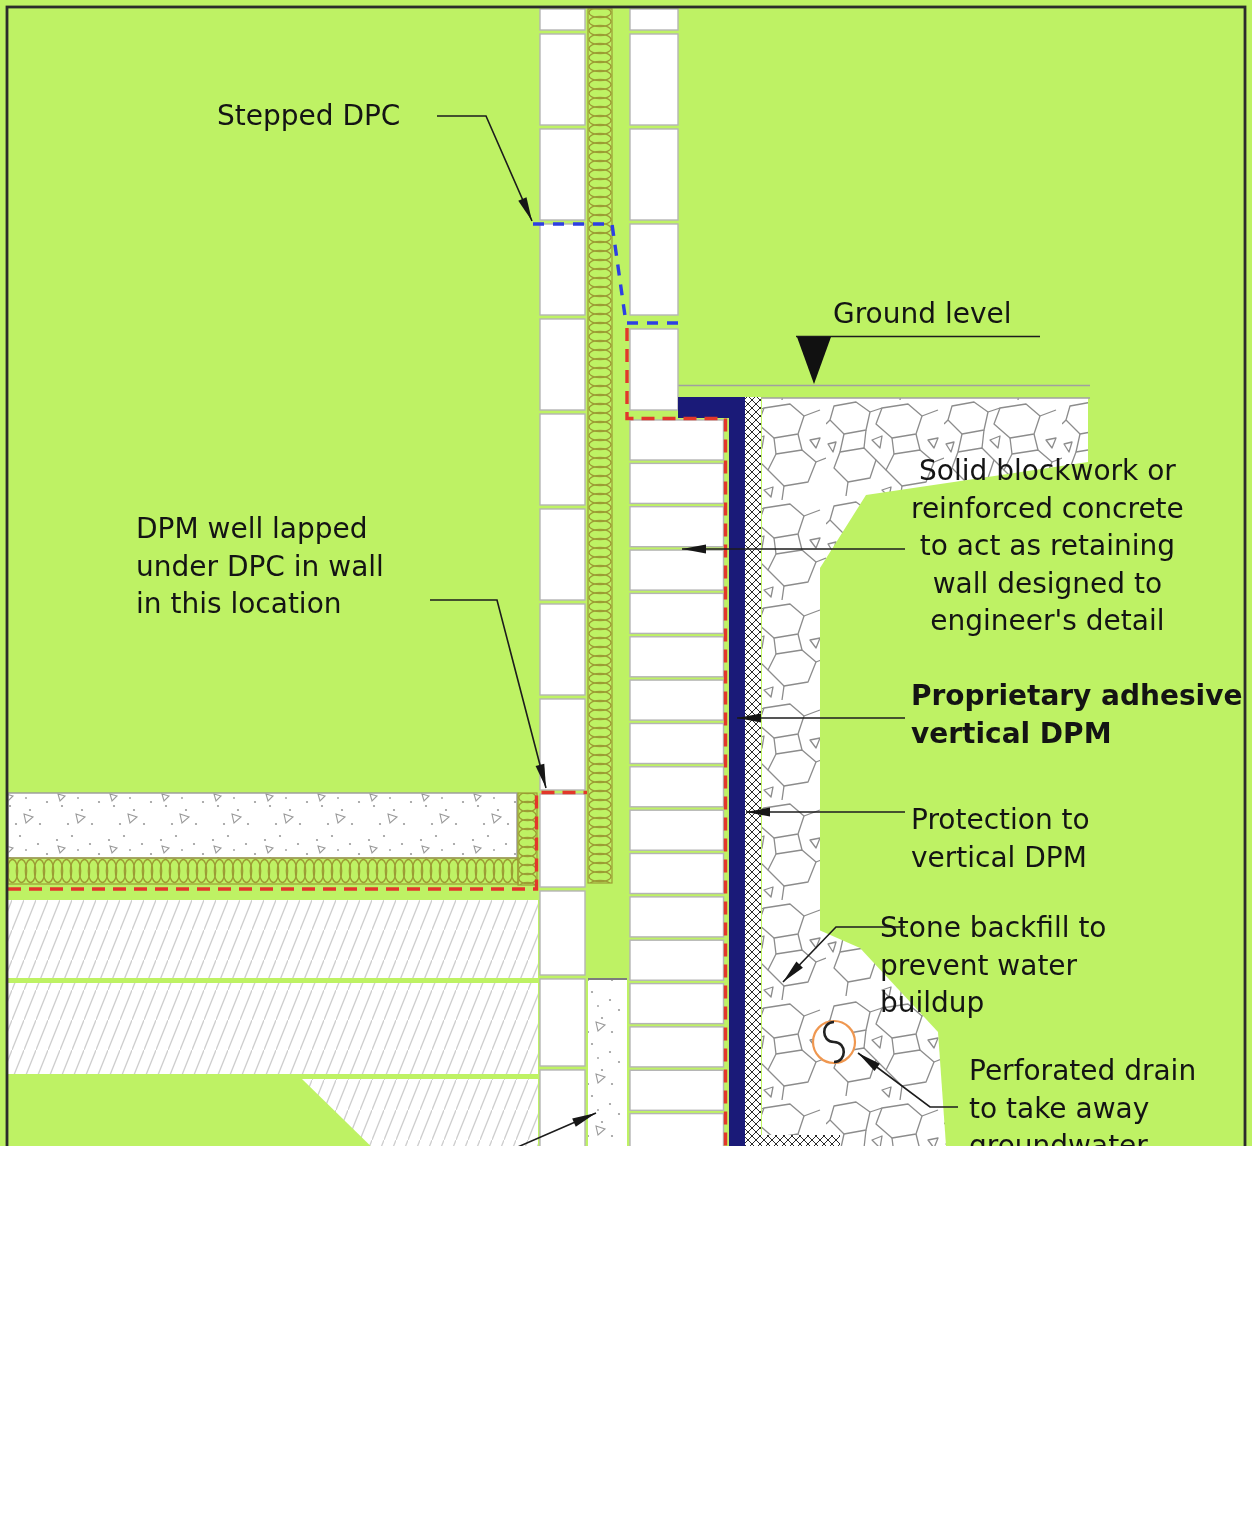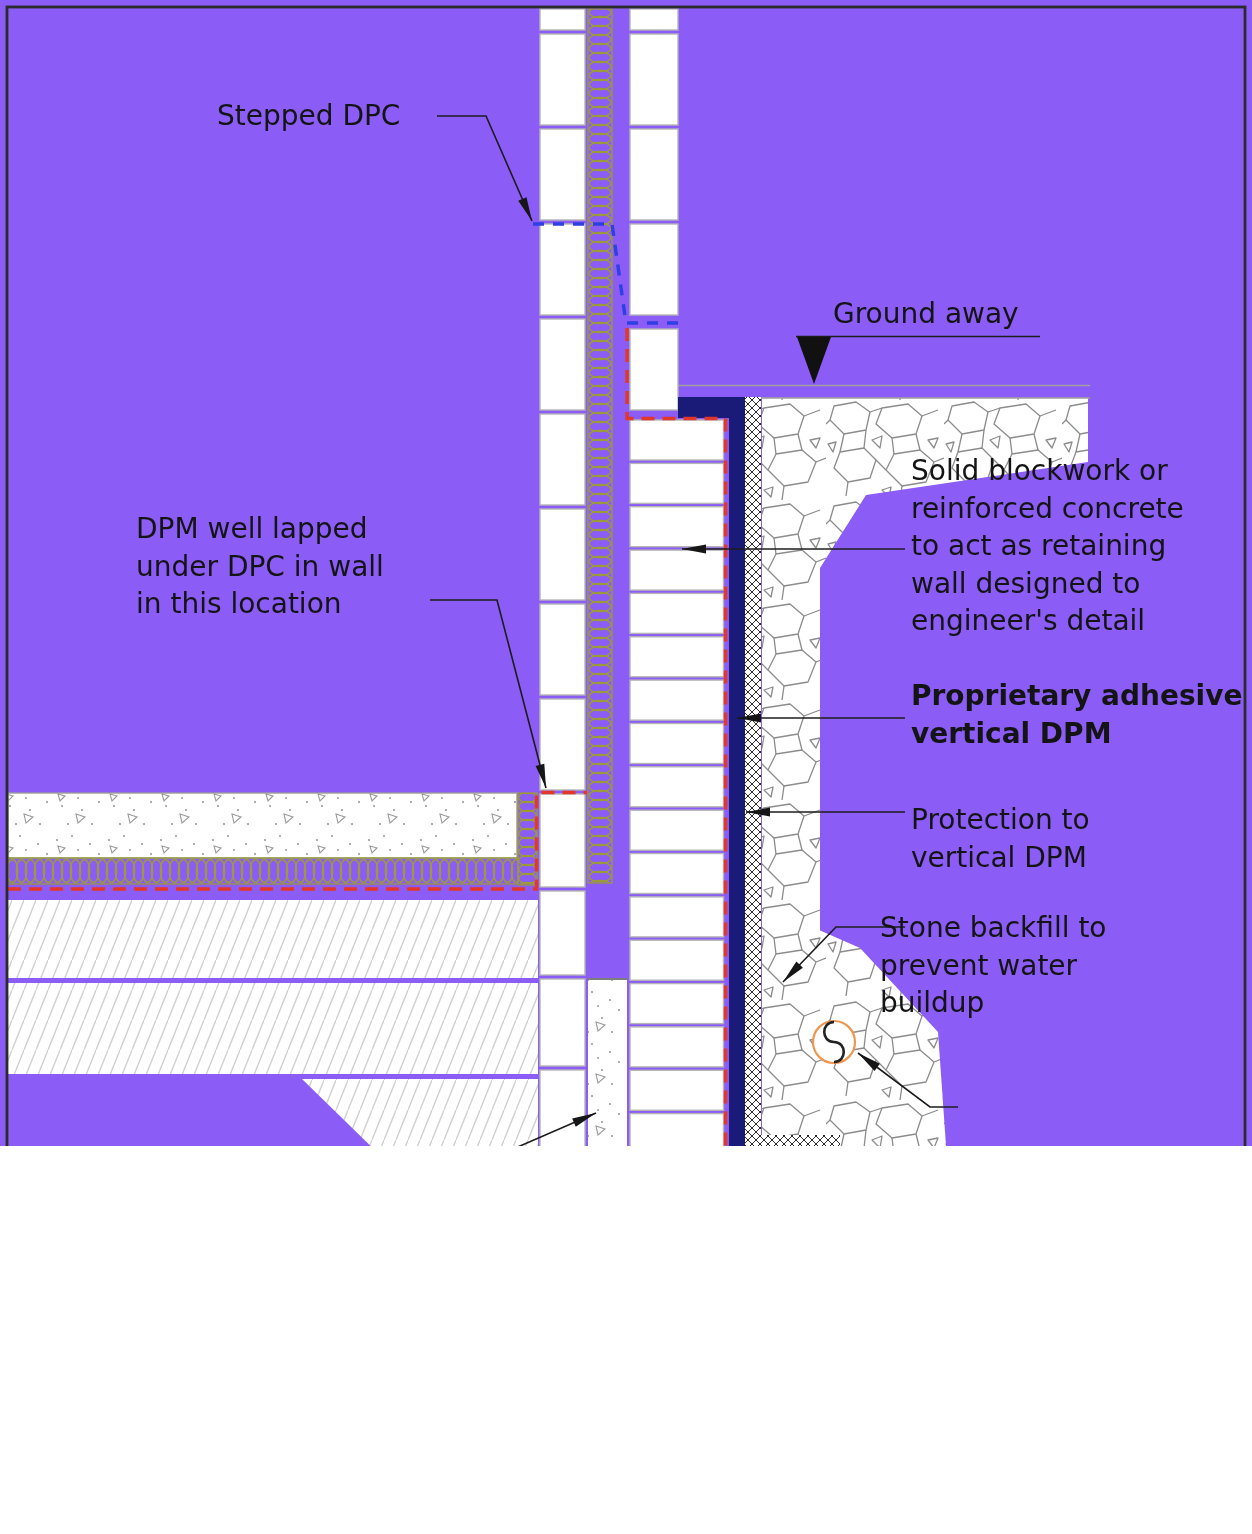--- a/index.html
+++ b/index.html
@@ -1,17 +1,17 @@
 <!DOCTYPE html>
 <html style="--navy: #1a1a78; --red: #e2372b; --blue: #2e3fe3; --olive: #9c9c34; --orange: #ef9750; --ink: #141414;"><head>
 <meta charset="utf-8">
 <style>
   html,body{margin:0;padding:0;background:#fff;}
   .stage{
-    position:relative;width:1252px;height:1146px;background:#8b5cf6;overflow:hidden;
+    position:relative;width:1252px;height:1146px;background:#bef264;overflow:hidden;
     font-family:"DejaVu Sans","Liberation Sans",sans-serif;
   }
   .stage svg{position:absolute;left:0;top:0;}
   .label{
     position:absolute;
     font-size:28px;line-height:37.5px;color:var(--ink,#141414);
     white-space:pre-line;letter-spacing:0;
   }
 </style>
 </head>
@@ -203,29 +203,32 @@
 
     <g>
       <line x1="796" y1="336.5" x2="1040" y2="336.5" stroke="#1c1c1c" stroke-width="1.6"></line>
       <polygon points="797,337 831,337 814,384" fill="#111111"></polygon>
     </g>
 
     <rect x="7" y="7" width="1238" height="1520" fill="none" stroke="#2b2b2b" stroke-width="2.8"></rect>
   </svg>
 
   <div class="label" style="left:217px;top:97px;">Stepped DPC</div>
-  <div class="label" style="left:833px;top:295px;">Ground away</div>
-  <div class="label" style="left:911px;top:452px;">Solid blockwork or
+  <div class="label" style="left:833px;top:295px;">Ground level</div>
+  <div class="label" style="left:911px;top:452px;text-align:center;">Solid blockwork or
 reinforced concrete
 to act as retaining
 wall designed to
 engineer's detail</div>
   <div class="label" style="left:911px;top:677px;font-weight:bold;">Proprietary adhesive
 vertical DPM</div>
   <div class="label" style="left:911px;top:801px;">Protection to
 vertical DPM</div>
   <div class="label" style="left:880px;top:874px;margin-top:35px;">Stone backfill to
 prevent water
 buildup</div>
+  <div class="label" style="left:969px;top:1052px;">Perforated drain
+to take away
+groundwater</div>
   <div class="label" style="left:136px;top:510px;">DPM well lapped
 under DPC in wall
 in this location</div>
 </div>
 
 </body></html>

